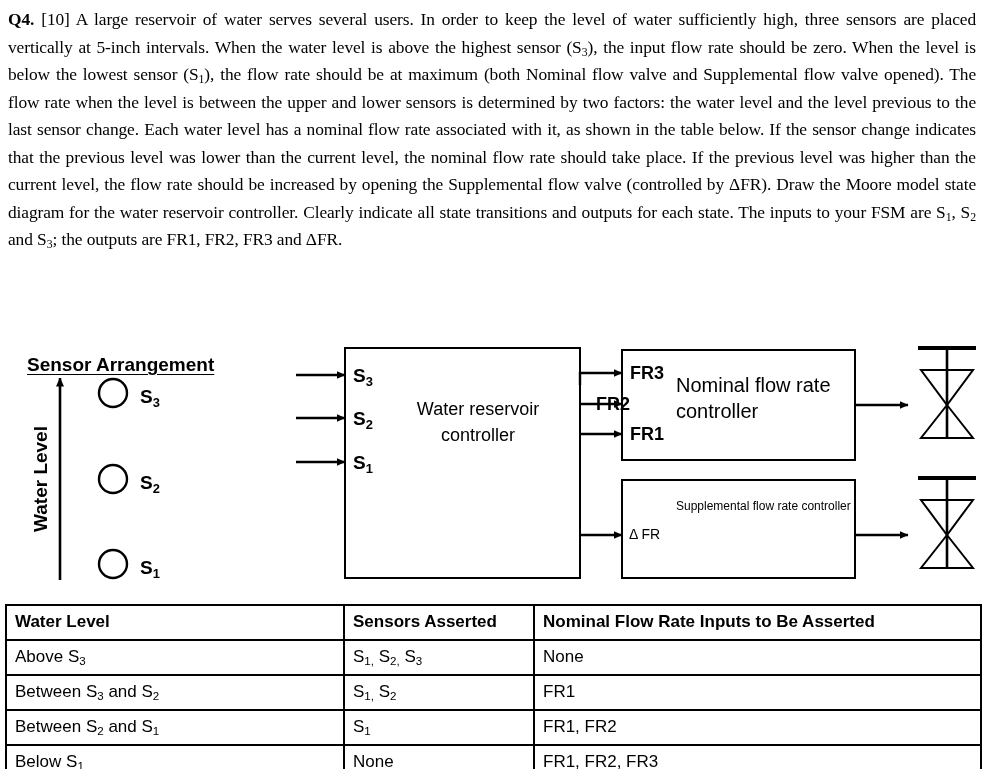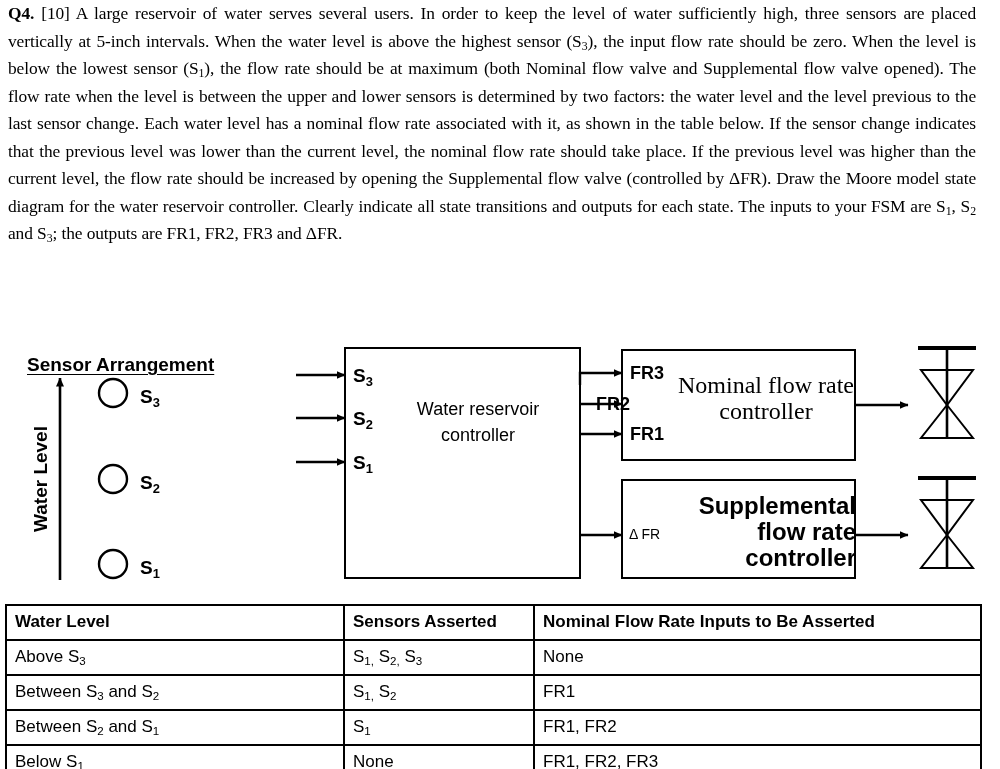--- a/index.html
+++ b/index.html
@@ -13,21 +13,21 @@
     position: relative;
     overflow: hidden;
     font-family: "Liberation Serif", serif;
     color: #000000;
   }
 
   
   #question-block {
     position: absolute;
     left: 8px;
-    top: 0;
+    top: 6px;
     width: 968px;
   }
   #question-para {
     font-family: "Liberation Serif", serif;
     font-size: 17.4px;
     line-height: 27.5px;
     text-align: justify;
     text-justify: inter-word;
     letter-spacing: -0.1px;
     margin: 0;
@@ -102,34 +102,32 @@
 
   #output-label-fr3 { left: 630px; top: 33px; font-size: 18px; }
   #output-label-fr2 { left: 596px; top: 64px; font-size: 18px; }
   #output-label-fr1 { left: 630px; top: 94px; font-size: 18px; }
   #output-label-dfr { left: 629px; top: 196px; font-size: 14px; font-weight: normal; }
 
   #nominal-box-label {
     left: 676px;
     top: 42px;
     width: 180px;
-    text-align: center;
-    font-size: 24px;
+    font-size: 20px;
     font-weight: normal;
     line-height: 26px;
     white-space: normal;
-    font-family: Liberation Serif, serif;
   }
   #supplemental-box-label {
     left: 676px;
     top: 163px;
     width: 180px;
-    text-align: right;
-    font-size: 24px;
-    font-weight: bold;
+    text-align: left;
+    font-size: 12px;
+    font-weight: normal;
     line-height: 26px;
     white-space: normal;
   }
 
   
   #spec-table {
     position: absolute;
     left: 5px;
     top: 604px;
     width: 975px;

